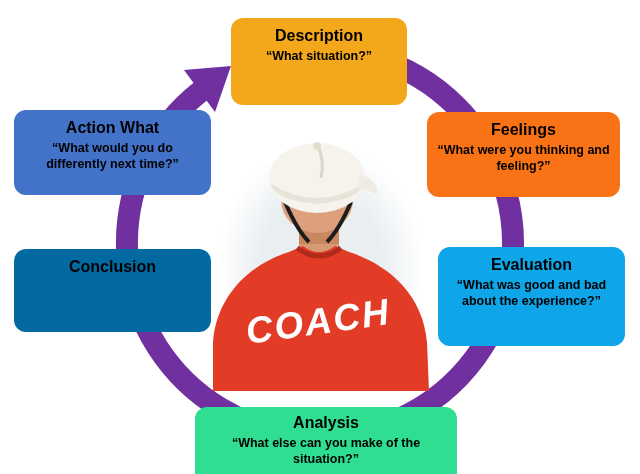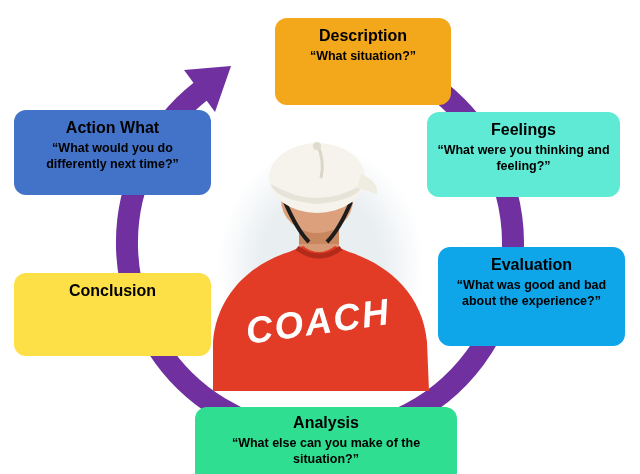--- a/index.html
+++ b/index.html
@@ -30,21 +30,21 @@
     font-weight:bold;
     margin-bottom:4px;
     line-height:1.15;
   }
   .stage-question{
     font-size:12.5px;
     font-weight:bold;
     line-height:1.25;
   }
   
-  #stage-0{left:231px;top:18px;width:176px;height:87px;margin-left:44px;}
+  #stage-0{left:231px;top:18px;width:176px;height:87px;}
   #stage-1{left:427px;top:112px;width:193px;height:85px;}
   #stage-2{left:438px;top:247px;width:187px;height:99px;}
   #stage-3{left:195px;top:392px;width:262px;height:77px;padding-top:7px;}
   #stage-4{left:14px;top:249px;width:197px;height:83px;}
   #stage-5{left:14px;top:110px;width:197px;height:85px;}
 </style>
 </head>
 <body>
 
 <div class="canvas">
@@ -76,36 +76,36 @@
 
       <text x="106" y="196" text-anchor="middle" font-family="Liberation Sans, sans-serif" font-size="37" font-weight="bold" font-style="italic" fill="#ffffff" letter-spacing="2" transform="rotate(-8 106 190)">COACH</text>
     </svg>
   </div>
 
   <div class="stage" id="stage-0" style="background-color: rgb(243, 167, 27);">
     <div class="stage-title">Description</div>
     <div class="stage-question">“What situation?”</div>
   </div>
 
-  <div class="stage" id="stage-1" style="background-color: #5eead4;">
+  <div class="stage" id="stage-1" style="background-color: #f97316;">
     <div class="stage-title">Feelings</div>
     <div class="stage-question">“What were you thinking and feeling?”</div>
   </div>
 
   <div class="stage" id="stage-2" style="background-color: #0ea5e9;">
     <div class="stage-title">Evaluation</div>
     <div class="stage-question">“What was good and bad about the experience?”</div>
   </div>
 
   <div class="stage" id="stage-3" style="background-color: rgb(48, 222, 146); margin-top: 15px;">
     <div class="stage-title">Analysis</div>
     <div class="stage-question">“What else can you make of the situation?”</div>
   </div>
 
-  <div class="stage" id="stage-4" style="background-color: #fde047; margin-top: 24px;">
+  <div class="stage" id="stage-4" style="background-color: #0369a1;">
     <div class="stage-title">Conclusion</div>
   </div>
 
   <div class="stage" id="stage-5" style="background-color: rgb(67, 115, 201);">
     <div class="stage-title">Action What</div>
     <div class="stage-question">“What would you do differently next time?”</div>
   </div>
 
 </div>
 

